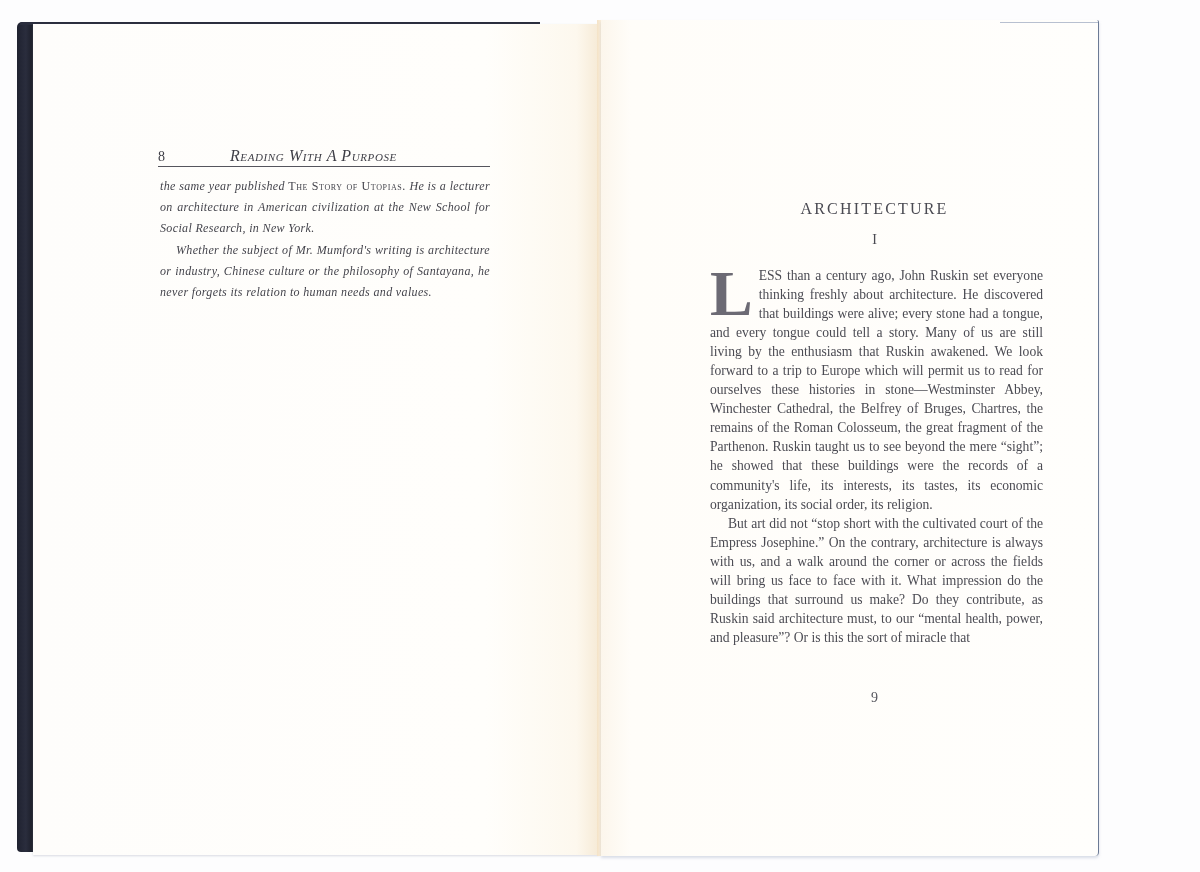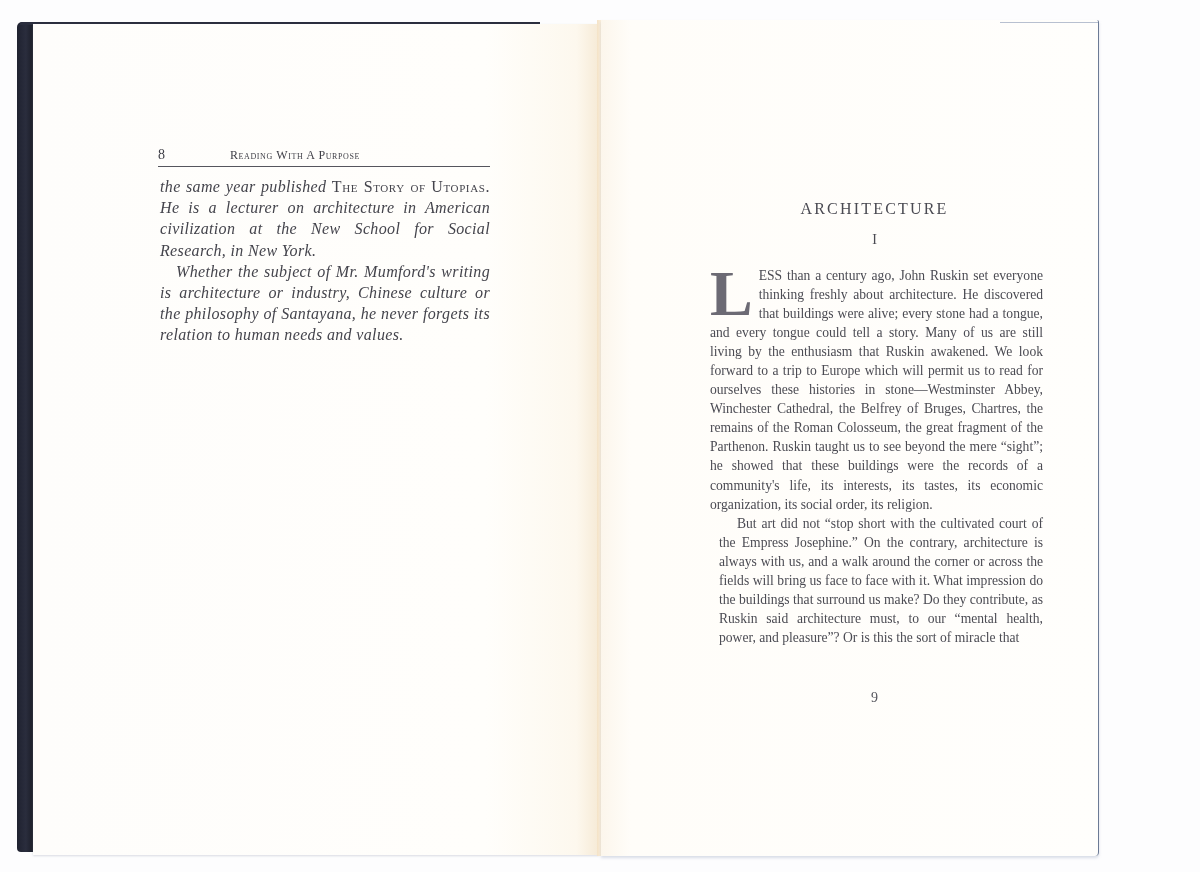--- a/index.html
+++ b/index.html
@@ -74,31 +74,32 @@
     align-items: baseline;
     border-bottom: 1.3px solid #55555d;
     padding-bottom: 1px;
   }
   .folio-left {
     font-size: 14px;
     color: #3e3e46;
     width: 72px;
   }
   .running-title {
-    font-size: 12px;
+    font-size: 16px;
     letter-spacing: 0.6px;
     font-variant: small-caps;
     color: #3e3e46;
+    font-style: italic;
   }
   .left-text {
     position: absolute;
     left: 160px; top: 176px;
     width: 330px;
     font-style: italic;
-    font-size: 16px;
+    font-size: 12px;
     line-height: 21.2px;
     color: #44444c;
     letter-spacing: 0.35px;
   }
   .left-text p { margin: 0; text-align: justify; text-align-last: left; }
   .left-text p.indent { text-indent: 16px; }
   .sc {
     font-style: normal;
     font-variant: small-caps;
     letter-spacing: 0.6px;
@@ -127,21 +128,21 @@
     left: 710px; top: 266px;
     width: 333px;
     font-size: 13.6px;
     line-height: 19.05px;
     color: #4b4b53;
   }
   .body-text p {
     margin: 0;
     text-align: justify;
   }
-  .body-text p.indent { text-indent: 18px; margin-left: 9px; }
+  .body-text p.indent { text-indent: 18px; }
   .dropcap {
     float: left;
     font-size: 64px;
     line-height: 50px;
     height: 52px;
     margin: 3px 6px 0 0;
     color: #6c6a74;
     font-weight: bold;
   }
   .folio-right {

